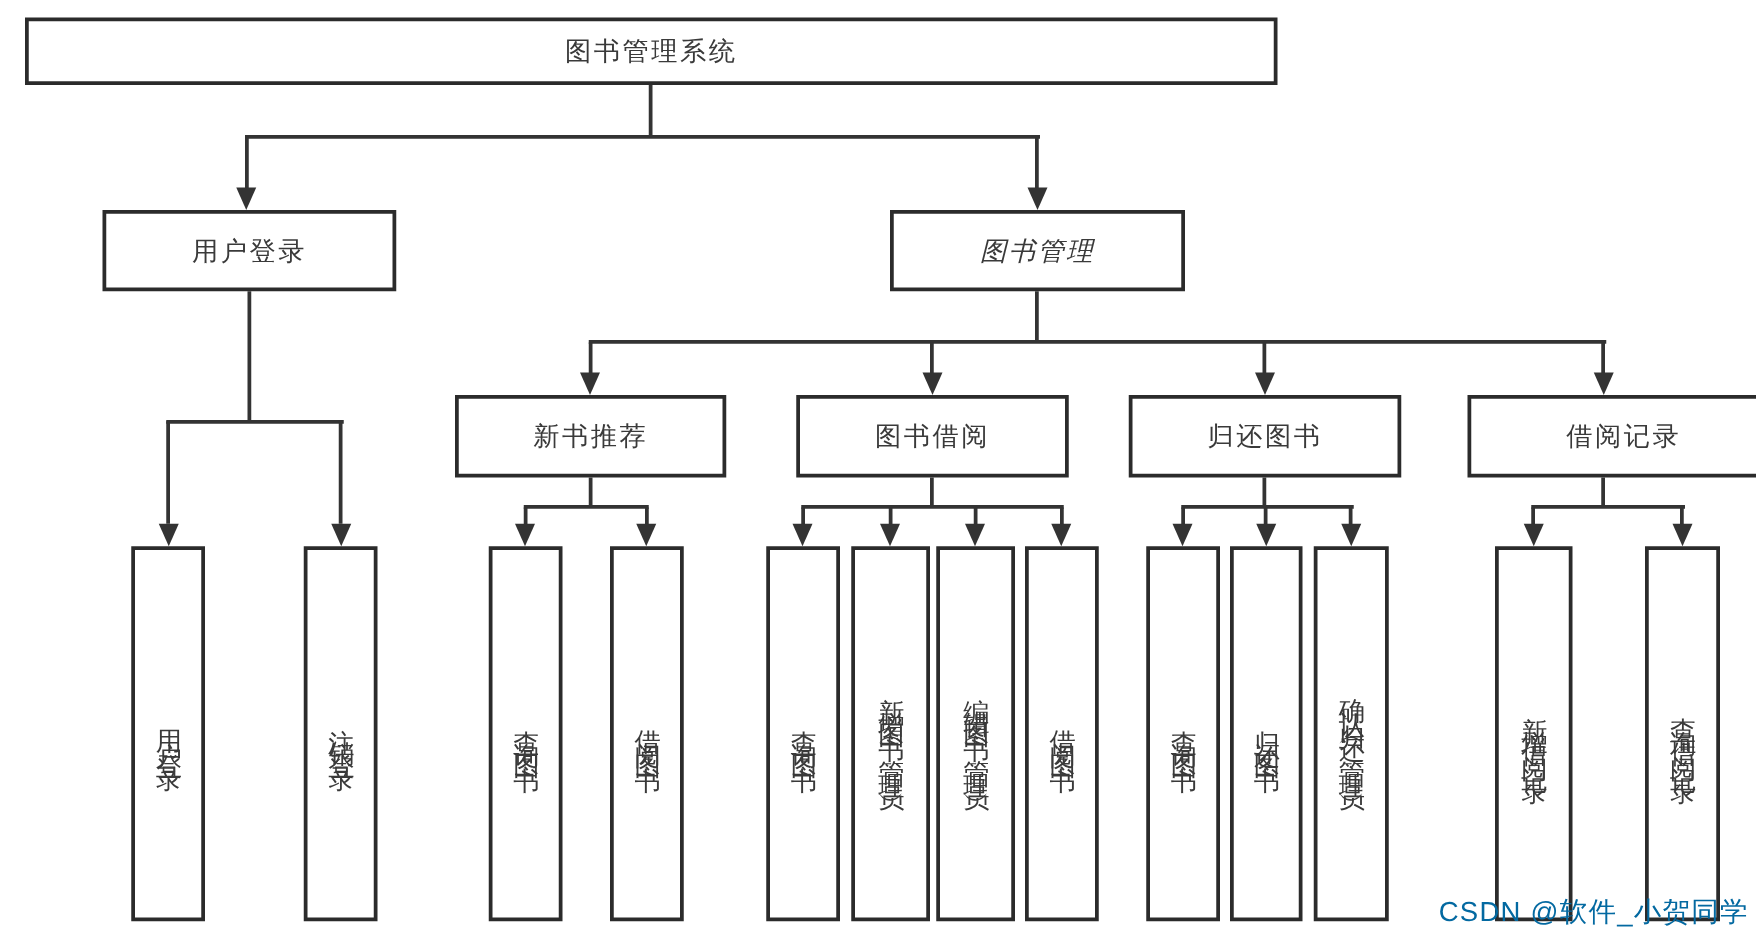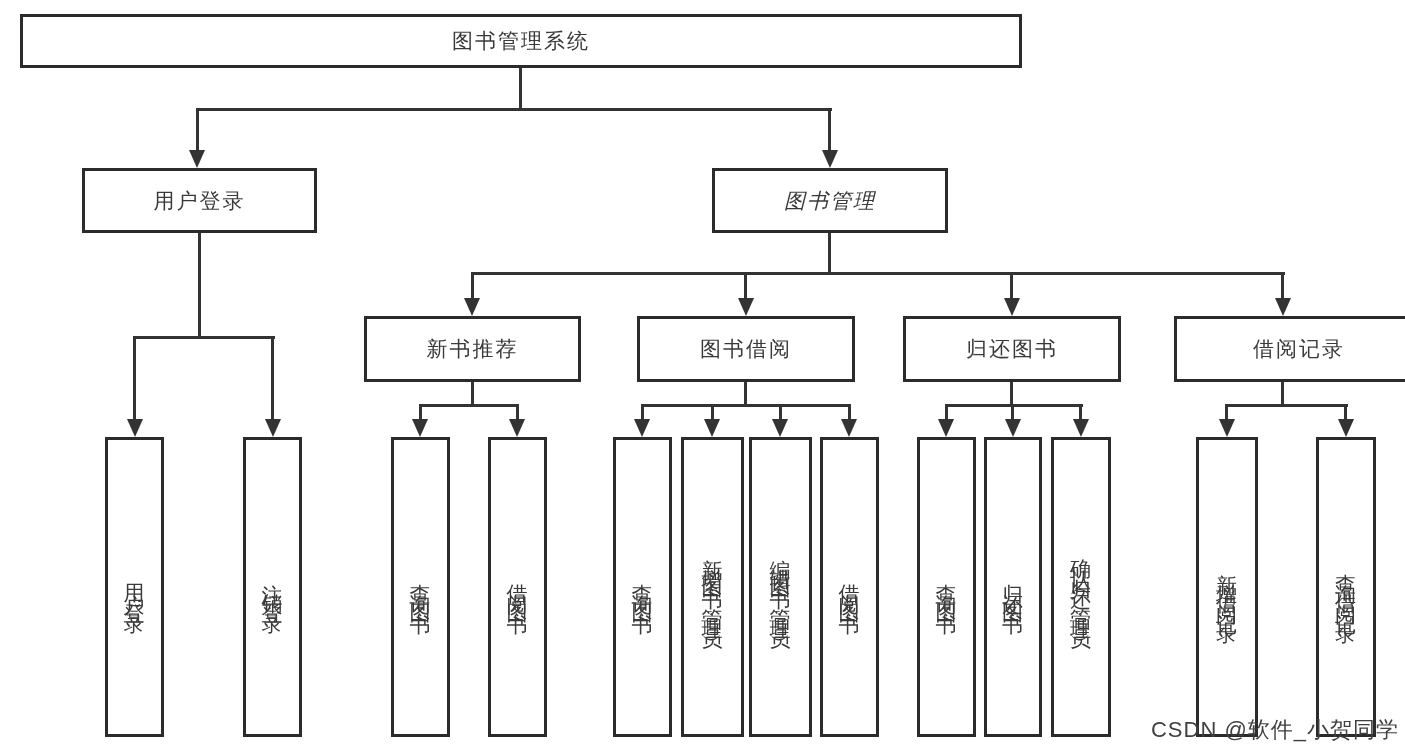--- a/index.html
+++ b/index.html
@@ -16,21 +16,21 @@
     writing-mode:vertical-rl;text-orientation:mixed;
     font-size:21px;letter-spacing:10px;line-height:1;color:#3a3a3a;white-space:nowrap;
   }
   .line{position:absolute;background:#333333;}
   .ahead{
     position:absolute;width:0;height:0;
     border-left:8px solid transparent;border-right:8px solid transparent;
     border-top:18px solid #333333;
   }
   .watermark{
-    position:absolute;right:6px;bottom:2px;font-size:22px;color:#404040;
+    position:absolute;right:6px;bottom:2px;font-size:22px;color:#0369a1;
     letter-spacing:1px;white-space:nowrap;text-align:center;
   }
 </style>
 </head>
 <body>
 
 <div class="canvas">
 
   <div class="box" style="left:20px;top:14px;width:1002px;height:54px;">
     <span class="hlabel">图书管理系统</span>

